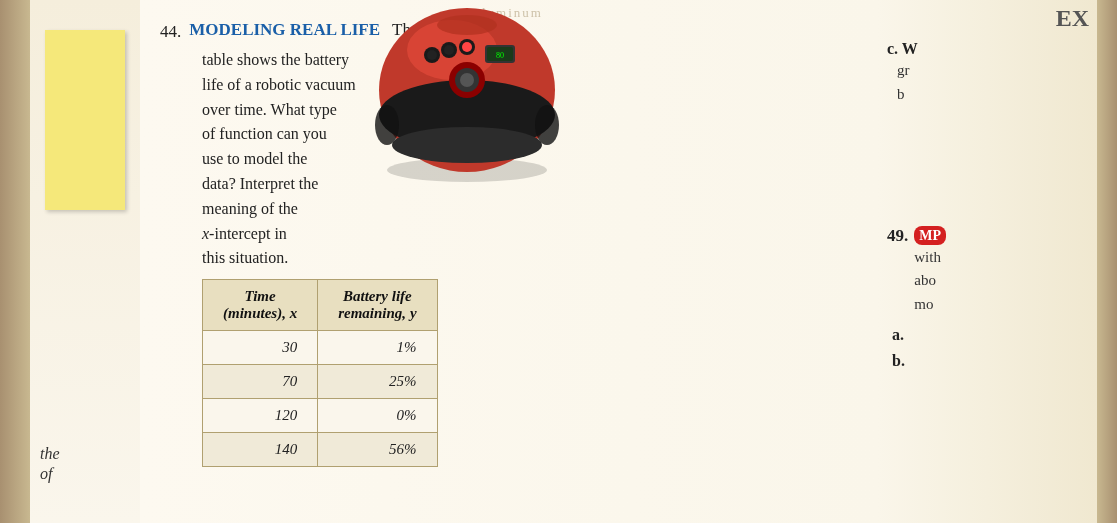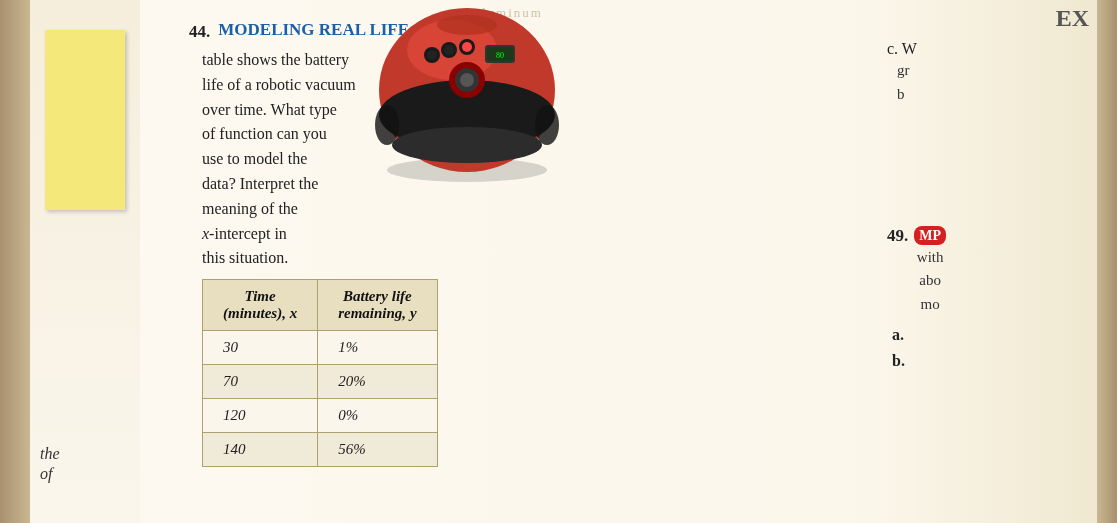--- a/index.html
+++ b/index.html
@@ -73,26 +73,25 @@
 
     
     .problem-header {
       display: flex;
       align-items: flex-start;
       gap: 8px;
       margin-bottom: 6px;
     }
 
     .problem-number {
-      font-weight: bold;
+      font-weight: normal;
       font-size: 17px;
       color: #222;
       white-space: nowrap;
       margin-top: 2px;
-      margin-left: 29px;
     }
 
     .problem-title {
       font-weight: bold;
       font-size: 17px;
       color: #1a5fa8;
       white-space: nowrap;
     }
 
     .problem-title-rest {
@@ -132,21 +131,21 @@
       font-weight: bold;
       text-align: center;
       color: #111;
       font-size: 15px;
     }
 
     .data-table td {
       background: #faf6ec;
       border: 1px solid #b0a070;
       padding: 8px 20px;
-      text-align: left;
+      text-align: right;
       color: #222;
       font-size: 15px;
     }
 
     .data-table tr:nth-child(even) td {
       background: #f0ead8;
     }
 
     
     .robot-area {
@@ -168,36 +167,35 @@
       width: 220px;
       padding: 10px 15px 10px 10px;
       background: linear-gradient(to right, #faf6ea, #f0e8d0);
       flex-shrink: 0;
       position: relative;
     }
 
     .right-c-label {
       font-size: 16px;
       color: #222;
-      font-weight: normal;
+      font-weight: bold;
     }
 
     .right-c-lines {
       font-size: 15px;
       color: #333;
       line-height: 1.6;
       margin-left: 10px;
     }
 
     .problem-49 {
       display: flex;
       align-items: flex-start;
       gap: 6px;
       margin-top: 120px;
-      text-align: center;
     }
 
     .num-49 {
       font-weight: bold;
       font-size: 17px;
       color: #222;
       white-space: nowrap;
     }
 
     .mp-badge {
@@ -302,21 +300,21 @@
             <th>Battery life<br>remaining, <span class="italic">y</span></th>
           </tr>
         </thead>
         <tbody>
           <tr>
             <td>30</td>
             <td>1%</td>
           </tr>
           <tr>
             <td>70</td>
-            <td>20%</td>
+            <td>25%</td>
           </tr>
           <tr>
             <td>120</td>
             <td>0%</td>
           </tr>
           <tr>
             <td>140</td>
             <td>56%</td>
           </tr>
         </tbody>

